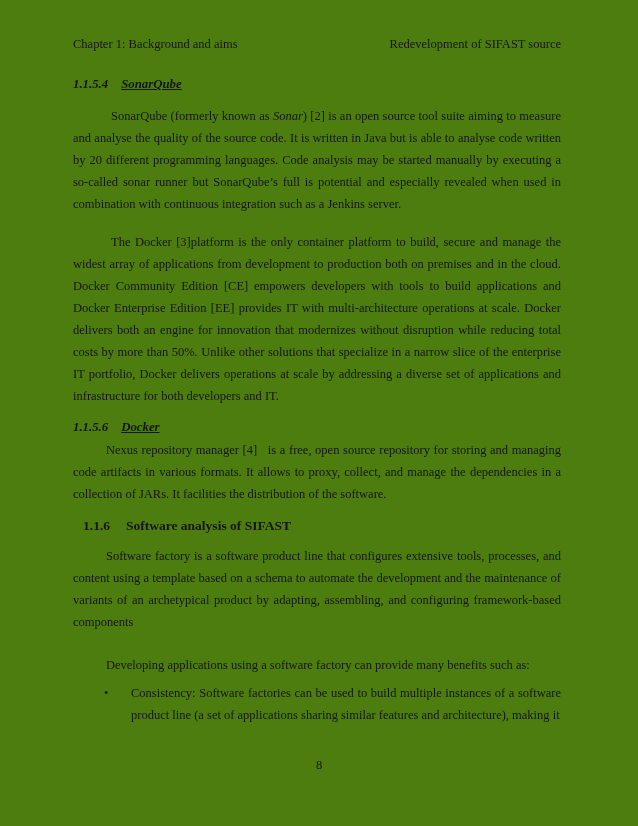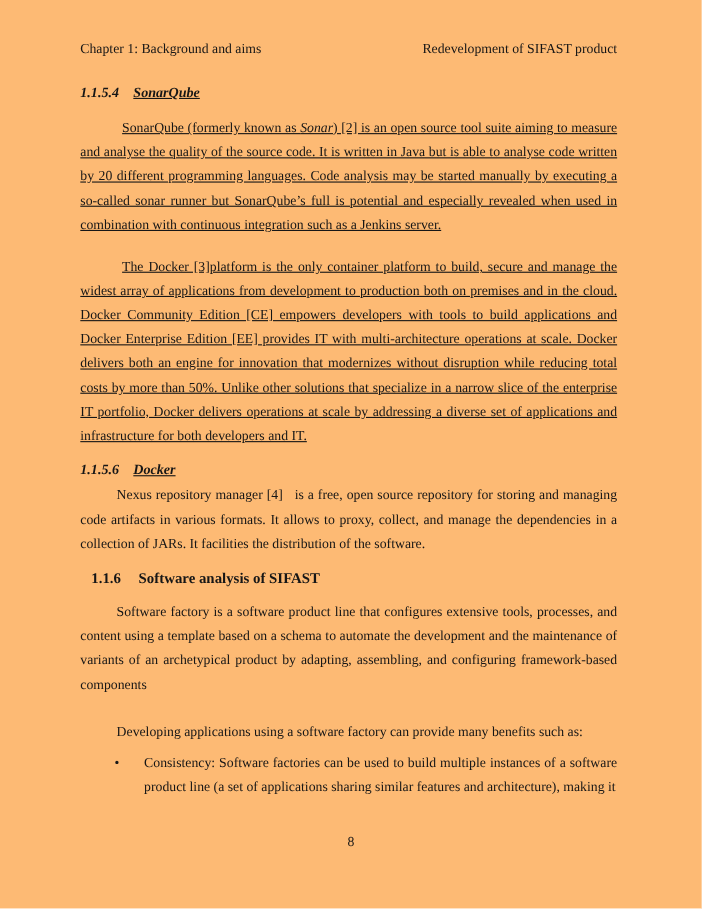--- a/index.html
+++ b/index.html
@@ -3,21 +3,21 @@
 <meta charset="utf-8">
 <style>
   * { margin: 0; padding: 0; box-sizing: border-box; }
   html, body { background: #ffffff; }
   body { width: 638px; }
 
   .page {
     position: relative;
     width: 638px;
     height: 826px;
-    background: #fdba74;
+    background: #4d7c0f;
     padding: 36px 77px 0 73px;
     overflow: hidden;
     font-family: "Liberation Serif", "DejaVu Serif", serif;
     color: #161616;
   }
 
   .running-header {
     display: flex;
     justify-content: space-between;
     font-size: 12.5px;
@@ -40,21 +40,21 @@
     line-height: 18px;
     margin-left: 10px;
   }
   .h3 .num { display: inline-block; margin-right: 16px; }
 
   .body {
     font-size: 12.5px;
     line-height: 22px;
     text-align: justify;
   }
-  .indent { text-indent: 38px; text-decoration: underline; }
+  .indent { text-indent: 38px; }
   .indent-sm { text-indent: 33px; }
 
   .h-sonar  { margin-bottom: 12px; }
   .p-sonar  { margin-bottom: 16px; }
   .h-docker { margin-bottom: 5px; }
   .p-docker { margin-bottom: 12px; }
   .h-nexus  { margin-bottom: 3px; }
   .p-nexus  { margin-bottom: 12px; }
   .h-sf     { margin-bottom: 10px; }
   .p-sf1    { margin-bottom: 10px; }
@@ -86,21 +86,21 @@
 
   em { font-style: italic; }
 </style>
 </head>
 <body>
 
 <div class="page">
 
   <div class="running-header">
     <span>Chapter 1: Background and aims</span>
-    <span>Redevelopment of SIFAST product</span>
+    <span>Redevelopment of SIFAST source</span>
   </div>
 
   <div>
     <div class="h4 h-sonar">
       <span class="num">1.1.5.4</span><span class="title">SonarQube</span>
     </div>
     <p class="body indent p-sonar"><span>SonarQube (formerly known as </span><em>Sonar</em><span>) [2] is an open source tool suite aiming to measure and analyse the quality of the source code. It is written in Java but is able to analyse code written by 20 different programming languages. Code analysis may be started manually by executing a so-called sonar runner but SonarQube’s full is potential and especially revealed when used in combination with continuous integration such as a Jenkins server.</span></p>
   </div>
 
   <div>

